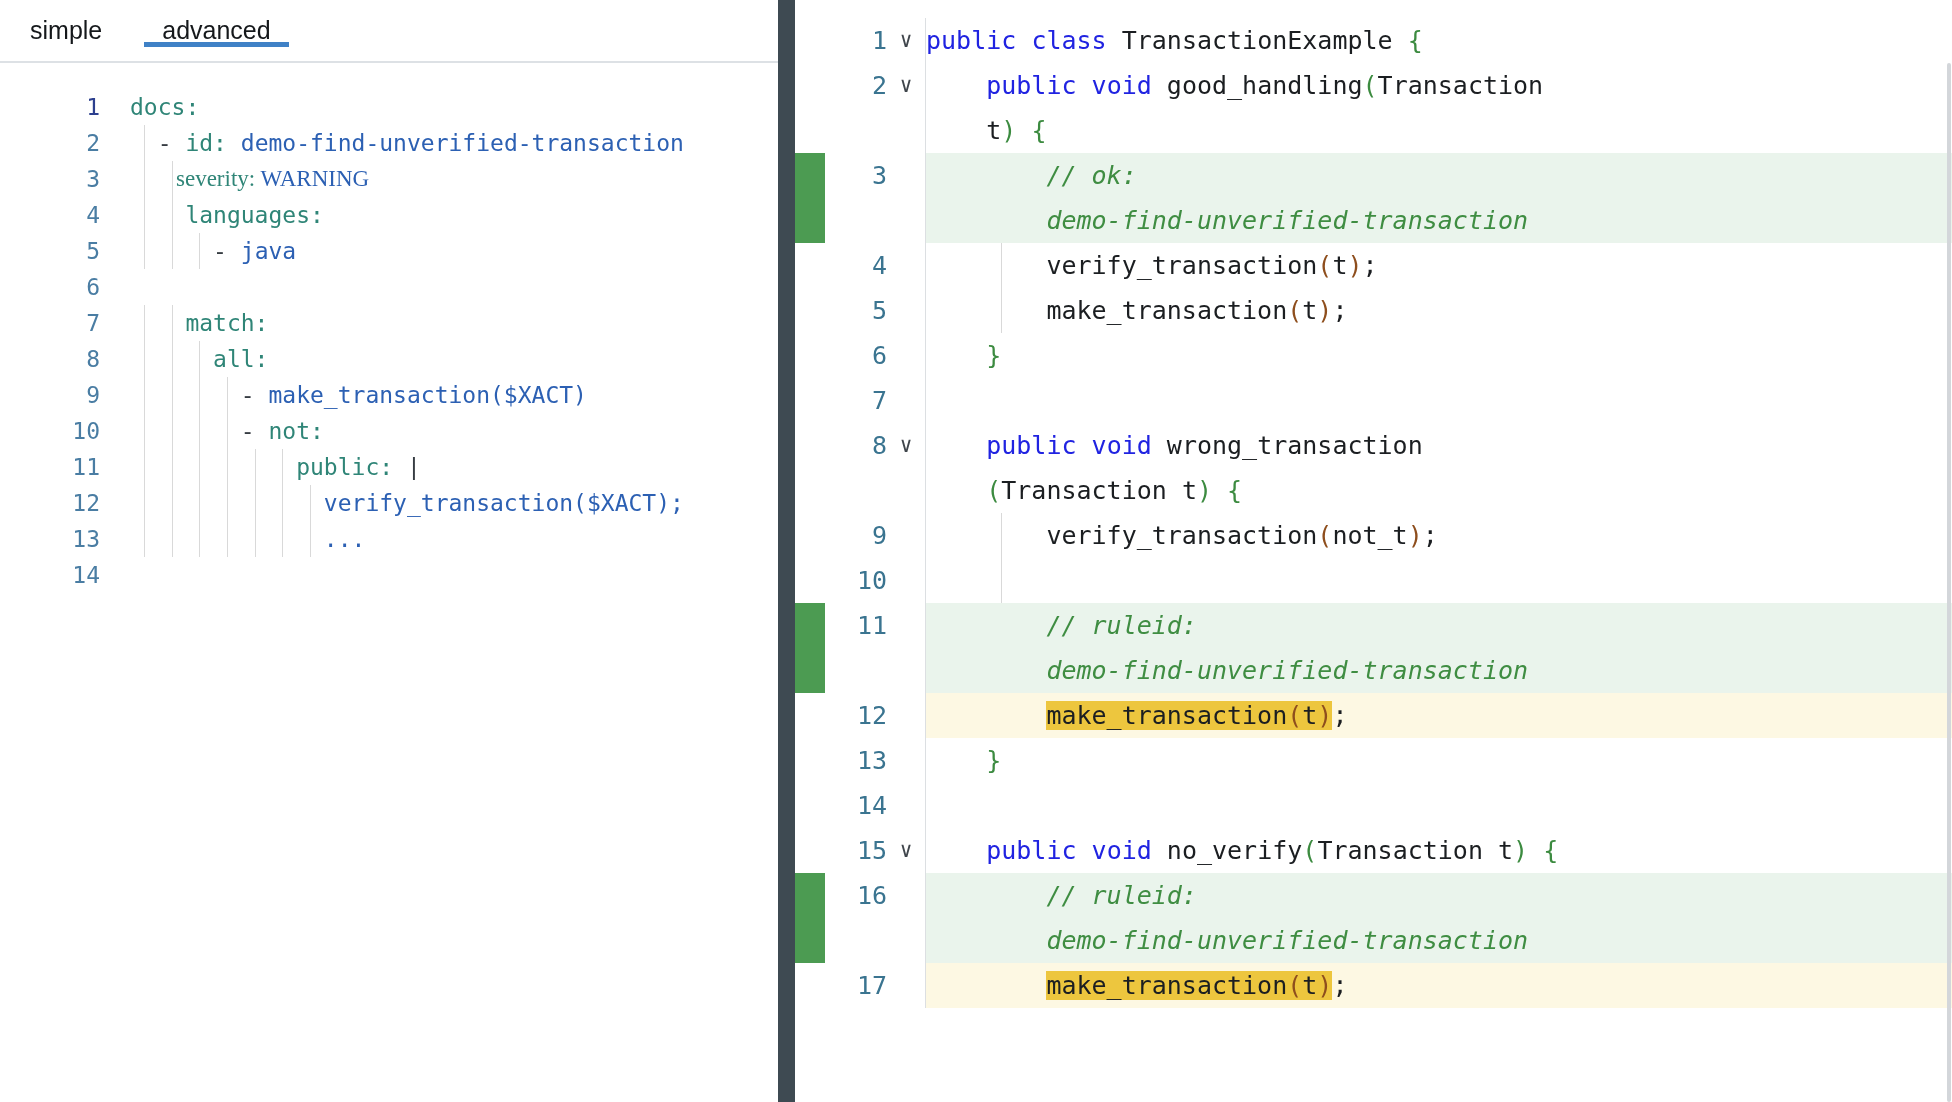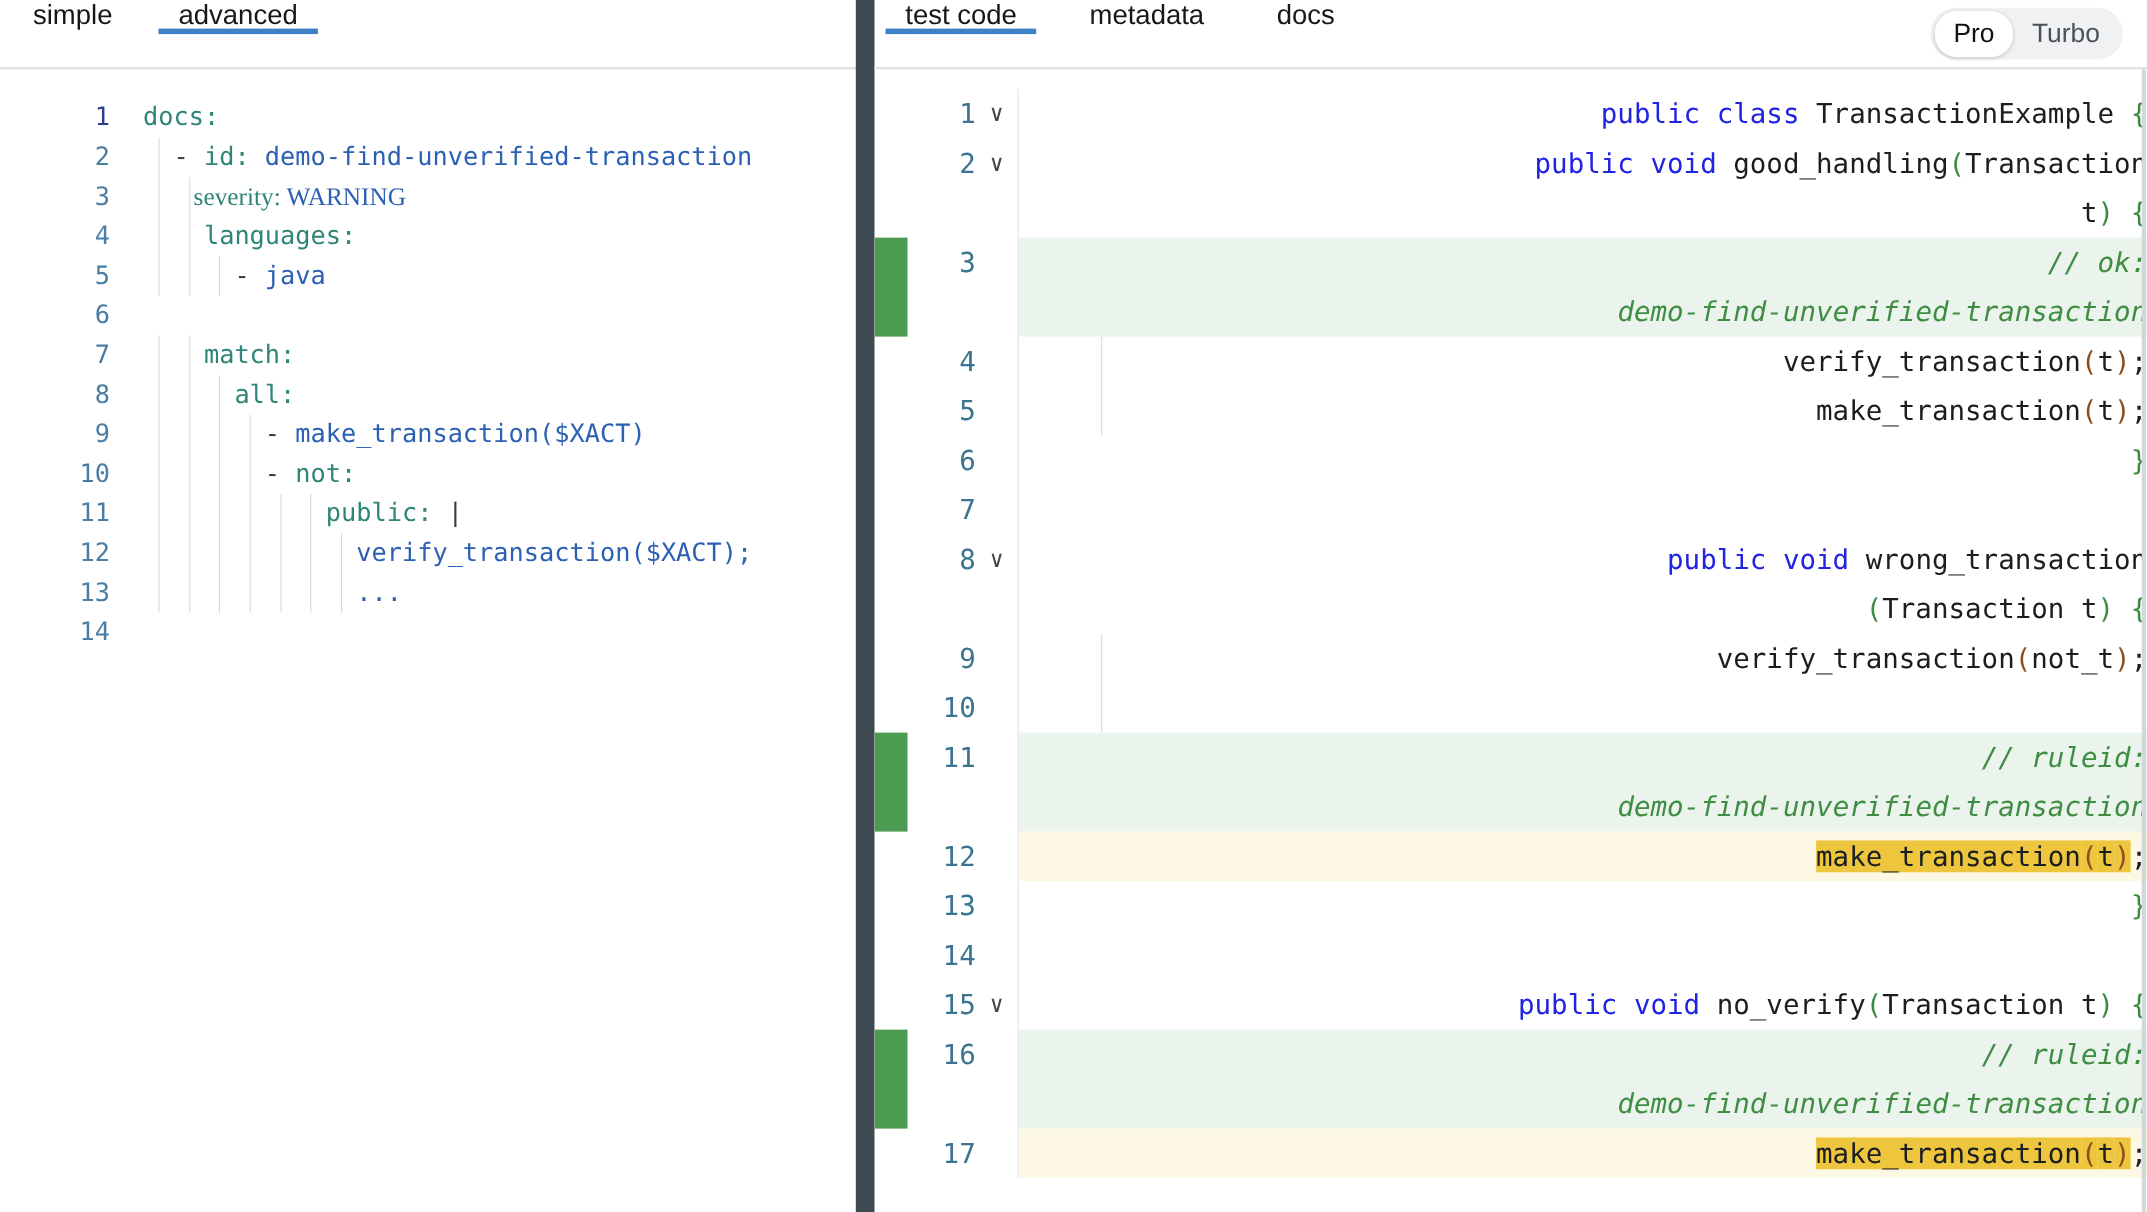--- a/index.html
+++ b/index.html
@@ -12,21 +12,21 @@
     --tab-border:#dde1e5; --guide:#d9d9d9;
   }
   html,body{margin:0;padding:0;}
   body{width:1952px;height:1102px;overflow:hidden;background:#fff;
        font-family:"Liberation Sans",sans-serif;}
   .app{display:flex;width:100%;height:100%;}
   .panel-left{width:778px;flex:none;display:flex;flex-direction:column;}
   .divider{width:17px;flex:none;background:var(--divider);}
   .panel-right{flex:1;display:flex;flex-direction:column;position:relative;min-width:0;}
 
-  .tabbar{height:63px;flex:none;display:flex;align-items:flex-start;
+  .tabbar{height:63px;flex:none;display:flex;align-items:center;
           border-bottom:2px solid var(--tab-border);box-sizing:border-box;}
   .panel-left .tabbar{padding-left:14px;gap:28px;}
   .panel-right .tabbar{padding-left:12px;gap:34px;}
   .tab{font-size:25px;color:#15181b;display:flex;align-items:center;
        padding:0 16px;position:relative;cursor:pointer;white-space:nowrap;}
   .tab.active::after{content:"";position:absolute;left:-2px;right:-2px;bottom:-2px;
        height:5px;background:var(--tab-blue);}
 
   .toggle{margin-left:auto;margin-right:22px;align-self:center;background:#f0f1f3;
           border-radius:24px;height:47px;display:flex;align-items:center;
@@ -50,21 +50,21 @@
   .tk-k{color:var(--key-teal);} .tk-v{color:var(--val-blue);} .tk-d{color:var(--dark);}
 
   
   .rline{display:flex;}
   .rmark{width:30px;flex:none;}
   .rnum{width:62px;flex:none;text-align:right;font-size:25px;line-height:45px;
         color:var(--ln-steel-r);}
   .rfold{width:38px;flex:none;text-align:center;font-size:21px;line-height:45px;
          color:#40464c;border-right:1px solid #dcdfe2;cursor:pointer;}
   .rbody{flex:1;position:relative;font-size:25px;line-height:45px;min-width:0;}
-  .rrow{white-space:pre;height:45px;text-align:right;}
+  .rrow{white-space:pre;height:45px;}
   .rline.green .rbody{background:var(--green-bg);font-style:italic;}
   .rline.green .rmark{background:var(--marker-green);}
   .rline.yellow .rbody{background:var(--yellow-bg);}
   .tk-kw{color:var(--kw-blue);} .tk-pl{color:var(--plain);}
   .tk-gb{color:var(--bracket-green);} .tk-bb{color:var(--bracket-brown);}
   .tk-c{color:var(--comment-green);}
   .hl{background:var(--match-yellow);}
 
   .scrollbar{position:absolute;right:1px;top:63px;bottom:0;width:4px;
              background:#d3d6da;border-radius:2px;}
@@ -203,29 +203,20 @@
               <div class="lrow" style="padding-left: 0ch;"></div>
             </div>
           </div>
         </div>
     </div>
   </div>
 
   <div class="divider"></div>
 
   <div class="panel-right">
-    <div class="tabbar">
-      <div class="tab active">test code</div>
-      <div class="tab">metadata</div>
-      <div class="tab">docs</div>
-      <div class="toggle">
-        <div class="opt selected">Pro</div>
-        <div class="opt">Turbo</div>
-      </div>
-    </div>
     <div class="editor">
       <div id="right-lines">
           <div class="rline">
             <div class="rmark"></div>
             <div class="rnum">1</div>
             <div class="rfold">∨</div>
             <div class="rbody">
               <div class="rrow" style="padding-left: 0ch;"><span class="tk-kw">public</span><span class="tk-pl"> </span><span class="tk-kw">class</span><span class="tk-pl"> TransactionExample </span><span class="tk-gb">{</span></div>
             </div>
           </div>

